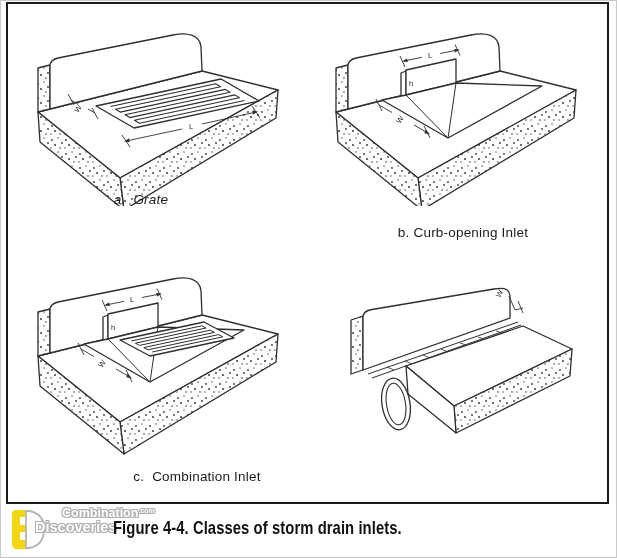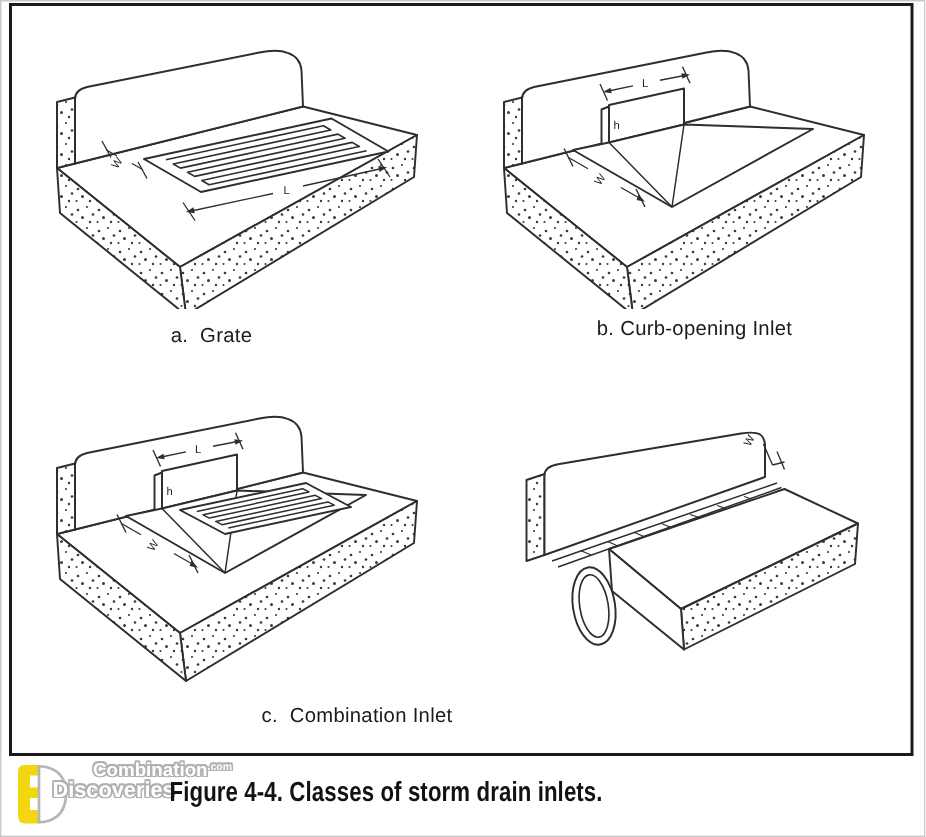--- a/index.html
+++ b/index.html
@@ -6,23 +6,23 @@
   .page{position:relative;width:615px;height:556px;border:1px solid #c9c9c9;background:#fff;
         font-family:"Liberation Sans",sans-serif;overflow:hidden;}
   .frame{position:absolute;left:5px;top:1px;width:599px;height:498px;border:2px solid #1a1a1a;background:#fff;}
   .panel-svg{position:absolute;}
   .p-a{left:0;top:6px;}
   .p-b{left:298px;top:6px;}
   .p-c{left:0;top:250px;}
   .p-d{left:298px;top:250px;}
   .panel-caption{position:absolute;transform:translateX(-50%);font-size:13.5px;color:#1b1b1b;
                  white-space:pre;letter-spacing:.2px;}
-  .cap-a{left:133px;top:212px;}
-  .cap-b{left:455px;top:207px;}
-  .cap-c{left:189px;top:465px;margin-left:41px;}
+  .cap-a{left:133px;top:188px;font-style:italic;}
+  .cap-b{left:455px;top:221px;}
+  .cap-c{left:189px;top:465px;}
   .cap-d{left:455px;top:466px;}
   .caption-bar{position:absolute;left:0;top:503px;width:615px;height:53px;background:#fff;}
   .fig-caption{position:absolute;left:112px;top:13px;font-weight:bold;font-size:18.5px;color:#121212;
                white-space:nowrap;transform:scaleX(.8);transform-origin:0 50%;letter-spacing:.1px;}
   .logo-mark{position:absolute;left:9px;top:4px;}
   .outline-text{position:absolute;color:#fff;font-weight:bold;
      text-shadow:-1px 0 #b0b0b0,1px 0 #b0b0b0,0 -1px #b0b0b0,0 1px #b0b0b0,
                  -1px -1px #b0b0b0,1px 1px #b0b0b0,1px -1px #b0b0b0,-1px 1px #b0b0b0;}
   .brand-top{left:61px;top:2px;font-size:12.5px;}
   .brand-suffix{font-size:7px;vertical-align:4px;}

